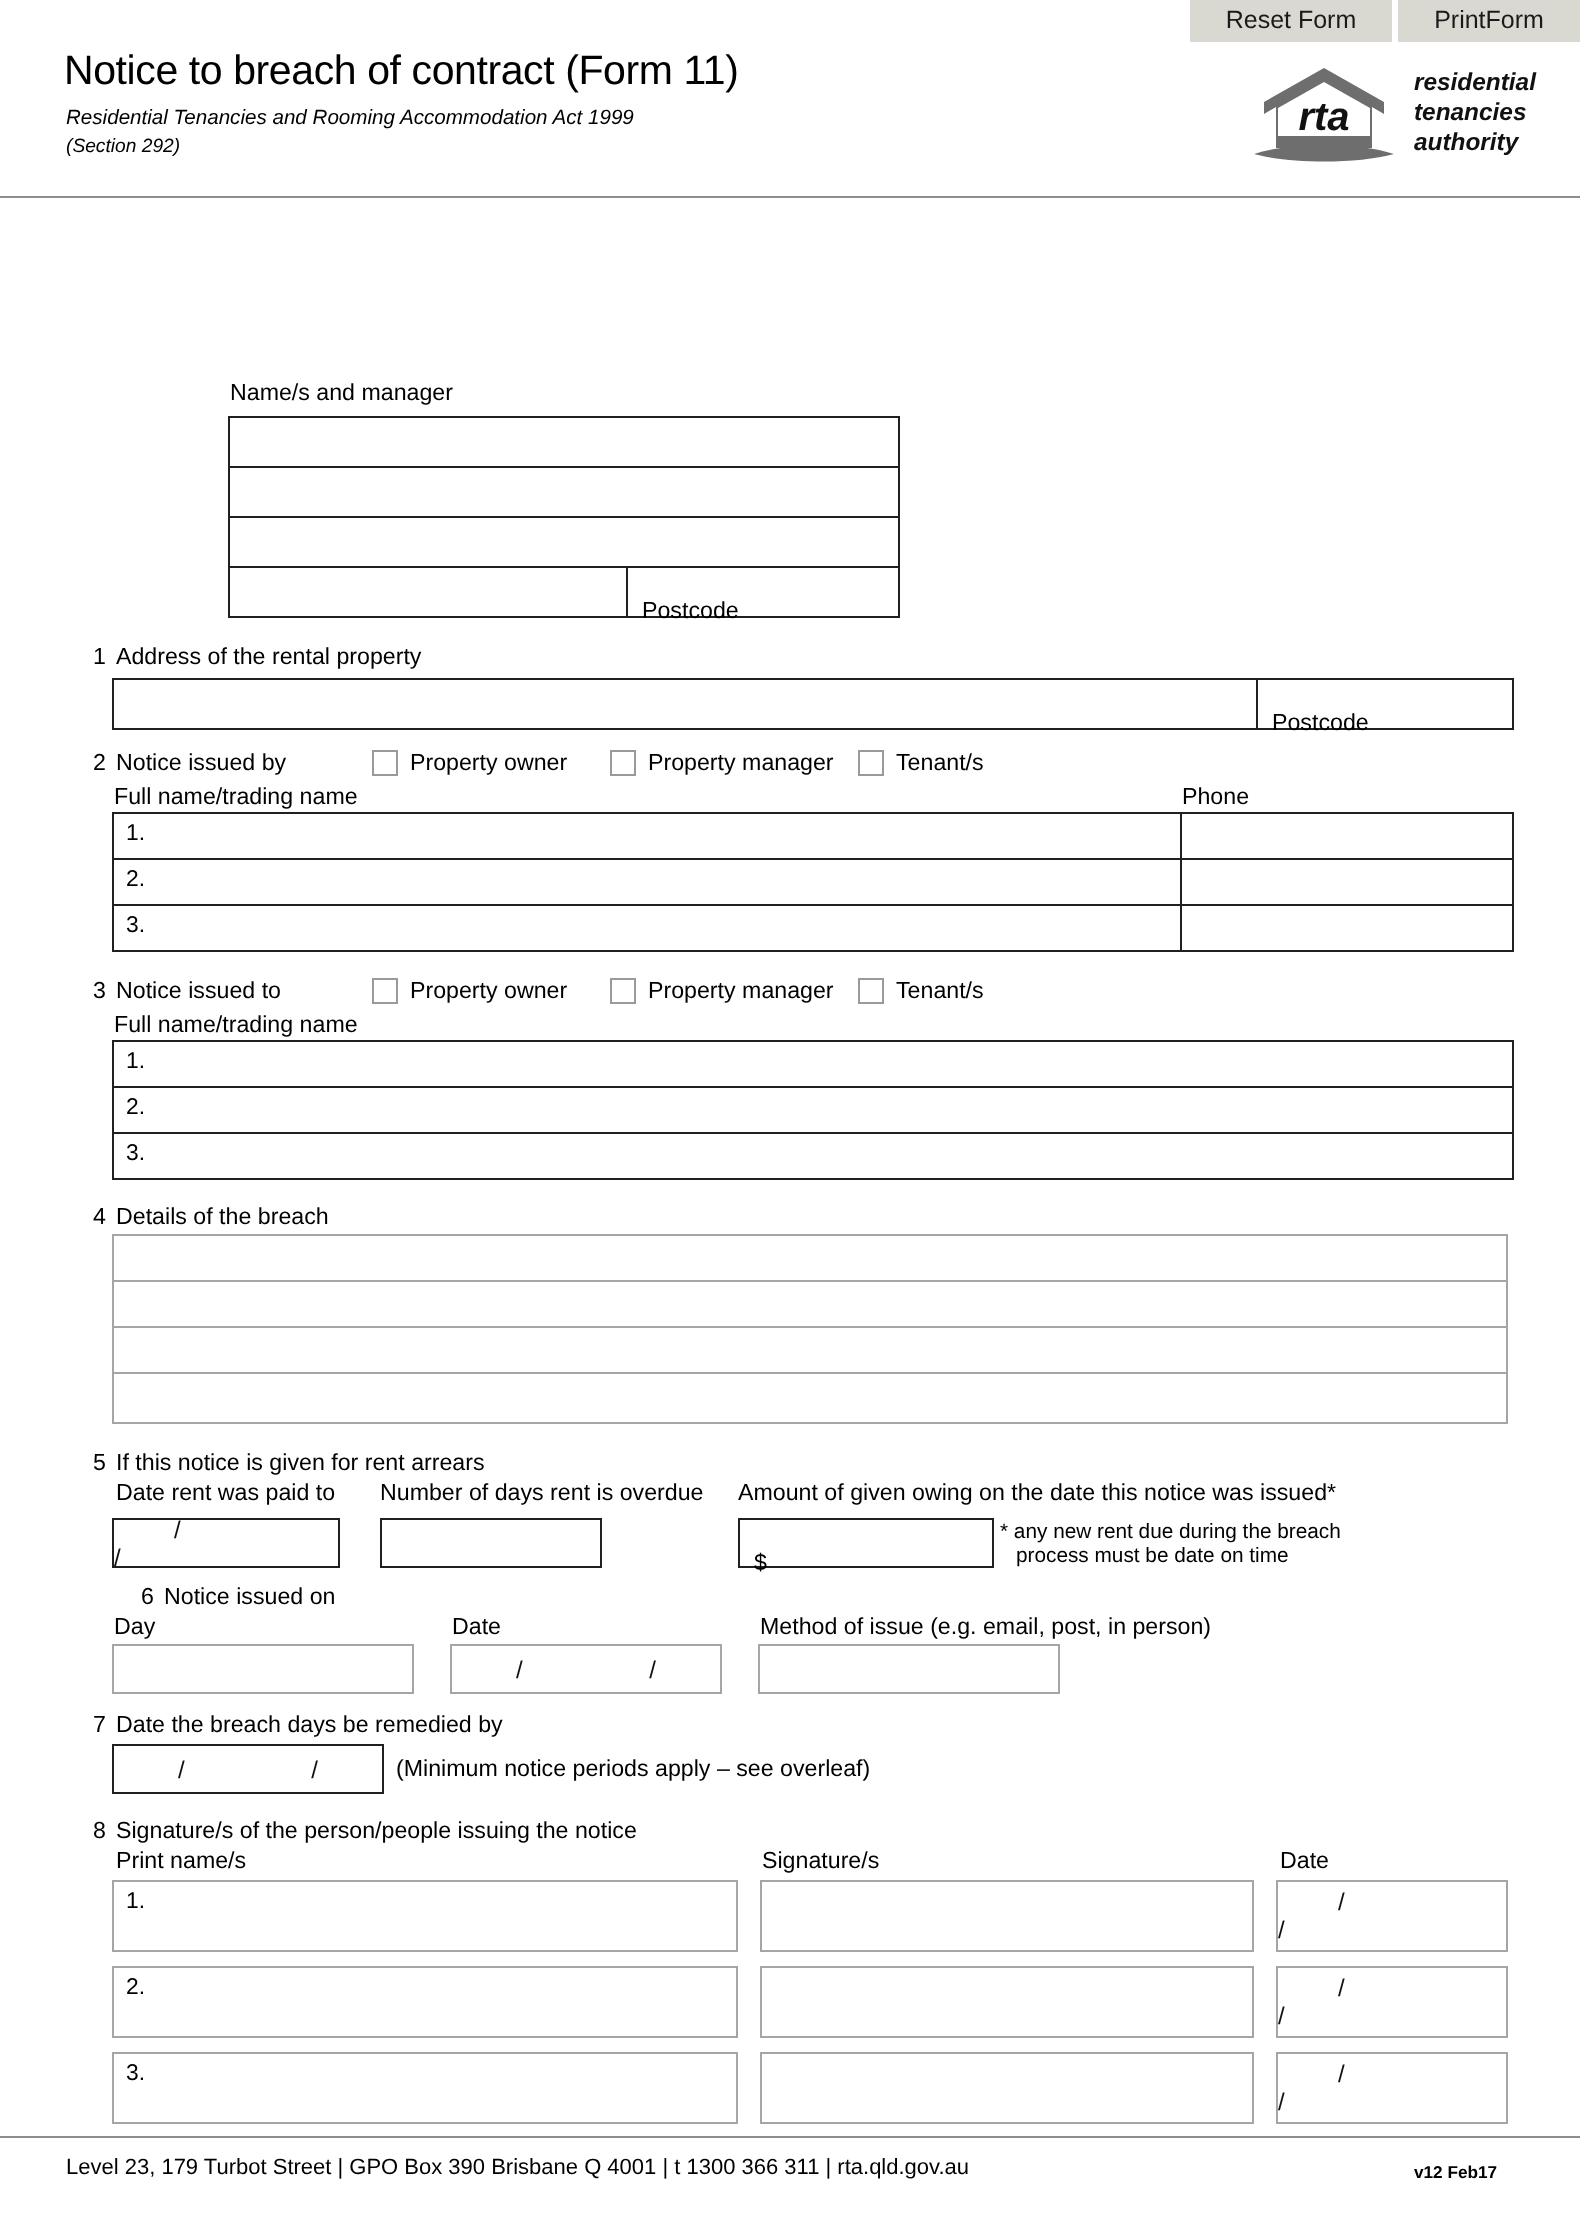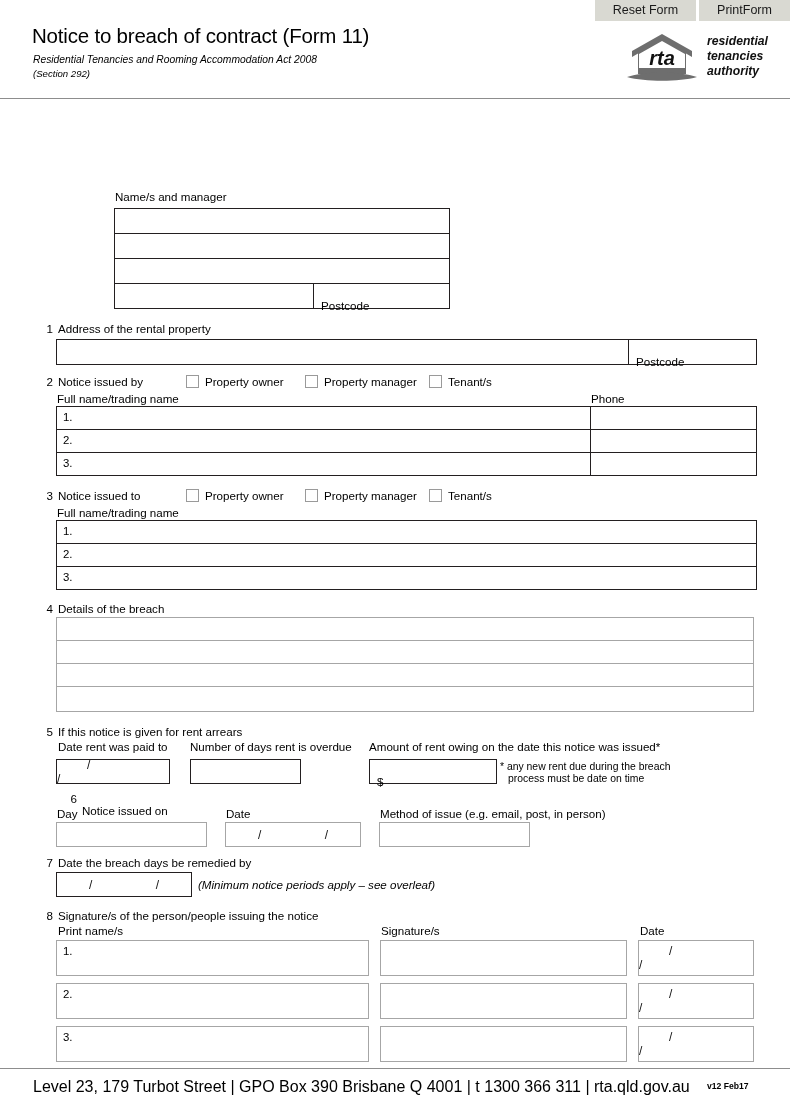--- a/index.html
+++ b/index.html
@@ -154,41 +154,41 @@
     justify-content: center;
     letter-spacing: 30px;
     text-indent: 30px;
     pointer-events: none;
   }
 
   
   .footer-text {
     position: absolute;
     left: 33px; top: 1078px;
-    font-size: 16px;
+    font-size: 11px;
     white-space: nowrap;
   }
   .footer-ver {
     position: absolute;
     left: 707px; top: 1081px;
     font-size: 8.6px;
     font-weight: bold;
     white-space: nowrap;
   }
 </style>
 </head>
 <body>
 
 <div class="topbar">
   <button id="reset-btn" class="form-btn">Reset Form</button>
   <button id="print-btn" class="form-btn">PrintForm</button>
 </div>
 
 <div class="page-title">Notice to breach of contract (Form 11)</div>
-<div class="subtitle-1">Residential Tenancies and Rooming Accommodation Act 2008</div>
+<div class="subtitle-1">Residential Tenancies and Rooming Accommodation Act 1999</div>
 <div class="subtitle-2">(Section 292)</div>
 
 <div class="logo-wrap">
   <svg class="logo-mark" viewBox="0 0 78 52">
     <path d="M39 2 L9 19 L9 25 L15 21.5 L15 42 L63 42 L63 21.5 L69 25 L69 19 Z
              M39 9 L62 22 L62 36 L16 36 L16 22 Z" fill="#6e6e6e"></path>
     <path d="M4 45 C22 39, 56 39, 74 45 C56 50, 22 50, 4 45 Z" fill="#6e6e6e"></path>
     <text x="39" y="33" font-family="'Liberation Sans', sans-serif" font-size="20" font-weight="bold" font-style="italic" text-anchor="middle" fill="#111111">rta</text>
   </svg>
   <div class="logo-words">
@@ -269,51 +269,51 @@
 <div class="box b-light" style="left:56px; top:617px; width:698px; height:24px;"></div>
 <div class="box b-light" style="left:56px; top:640px; width:698px; height:24px;"></div>
 <div class="box b-light" style="left:56px; top:663px; width:698px; height:24px;"></div>
 <div class="box b-light" style="left:56px; top:686px; width:698px; height:26px;"></div>
 
 <div class="secnum" style="left:41px; top:725px;">5</div>
 <div class="lbl" style="left:58px; top:725px;text-align:right;">If this notice is given for rent arrears</div>
 
 <div class="lbl" style="left:58px; top:740px;">Date rent was paid to</div>
 <div class="lbl" style="left:190px; top:740px;">Number of days rent is overdue</div>
-<div class="lbl" style="left:369px; top:740px;">Amount of rent owing on the date this notice was issued*</div>
+<div class="lbl" style="left:369px; top:740px;">Amount of given owing on the date this notice was issued*</div>
 
 <div class="box b-dark" style="left:56px; top:759px; width:114px; height:25px;">
   <span class="slashes">/ /</span>
 </div>
 <div class="box b-dark" style="left:190px; top:759px; width:111px; height:25px;"></div>
 <div class="box b-dark" style="left:369px; top:759px; width:128px; height:25px;">
   <span class="inbox-text">$</span>
 </div>
 <div class="lbl-sm" style="left:500px; top:760px;">* any new rent due during the breach</div>
 <div class="lbl-sm" style="left:508px; top:772px;">process must be date on time</div>
 
 <div class="secnum" style="left:65px; top:792px;">6</div>
-<div class="lbl" style="left:82px; top:792px;margin-top:12px;">Notice issued on</div>
+<div class="lbl" style="left:82px; top:792px;">Notice issued on</div>
 
 <div class="lbl" style="left:57px; top:807px;">Day</div>
 <div class="lbl" style="left:226px; top:807px;">Date</div>
 <div class="lbl" style="left:380px; top:807px;">Method of issue (e.g. email, post, in person)</div>
 
 <div class="box b-light" style="left:56px; top:822px; width:151px; height:25px;"></div>
 <div class="box b-light" style="left:225px; top:822px; width:136px; height:25px;">
   <span class="slashes">/ /</span>
 </div>
 <div class="box b-light" style="left:379px; top:822px; width:151px; height:25px;"></div>
 
 <div class="secnum" style="left:41px; top:856px;">7</div>
 <div class="lbl" style="left:58px; top:856px;">Date the breach days be remedied by</div>
 <div class="box b-dark" style="left:56px; top:872px; width:136px; height:25px;">
   <span class="slashes">/ /</span>
 </div>
-<div class="lbl" style="left:198px; top:878px;font-style:italic;">(Minimum notice periods apply – see overleaf)</div>
+<div class="lbl" style="left:198px; top:878px;">(Minimum notice periods apply – see overleaf)</div>
 
 <div class="secnum" style="left:41px; top:909px;">8</div>
 <div class="lbl" style="left:58px; top:909px;">Signature/s of the person/people issuing the notice</div>
 
 <div class="lbl" style="left:58px; top:924px;">Print name/s</div>
 <div class="lbl" style="left:381px; top:924px;">Signature/s</div>
 <div class="lbl" style="left:640px; top:924px;">Date</div>
 
 <div class="box b-light" style="left:56px; top:940px; width:313px; height:36px;">
   <span class="rowno">1.</span>

